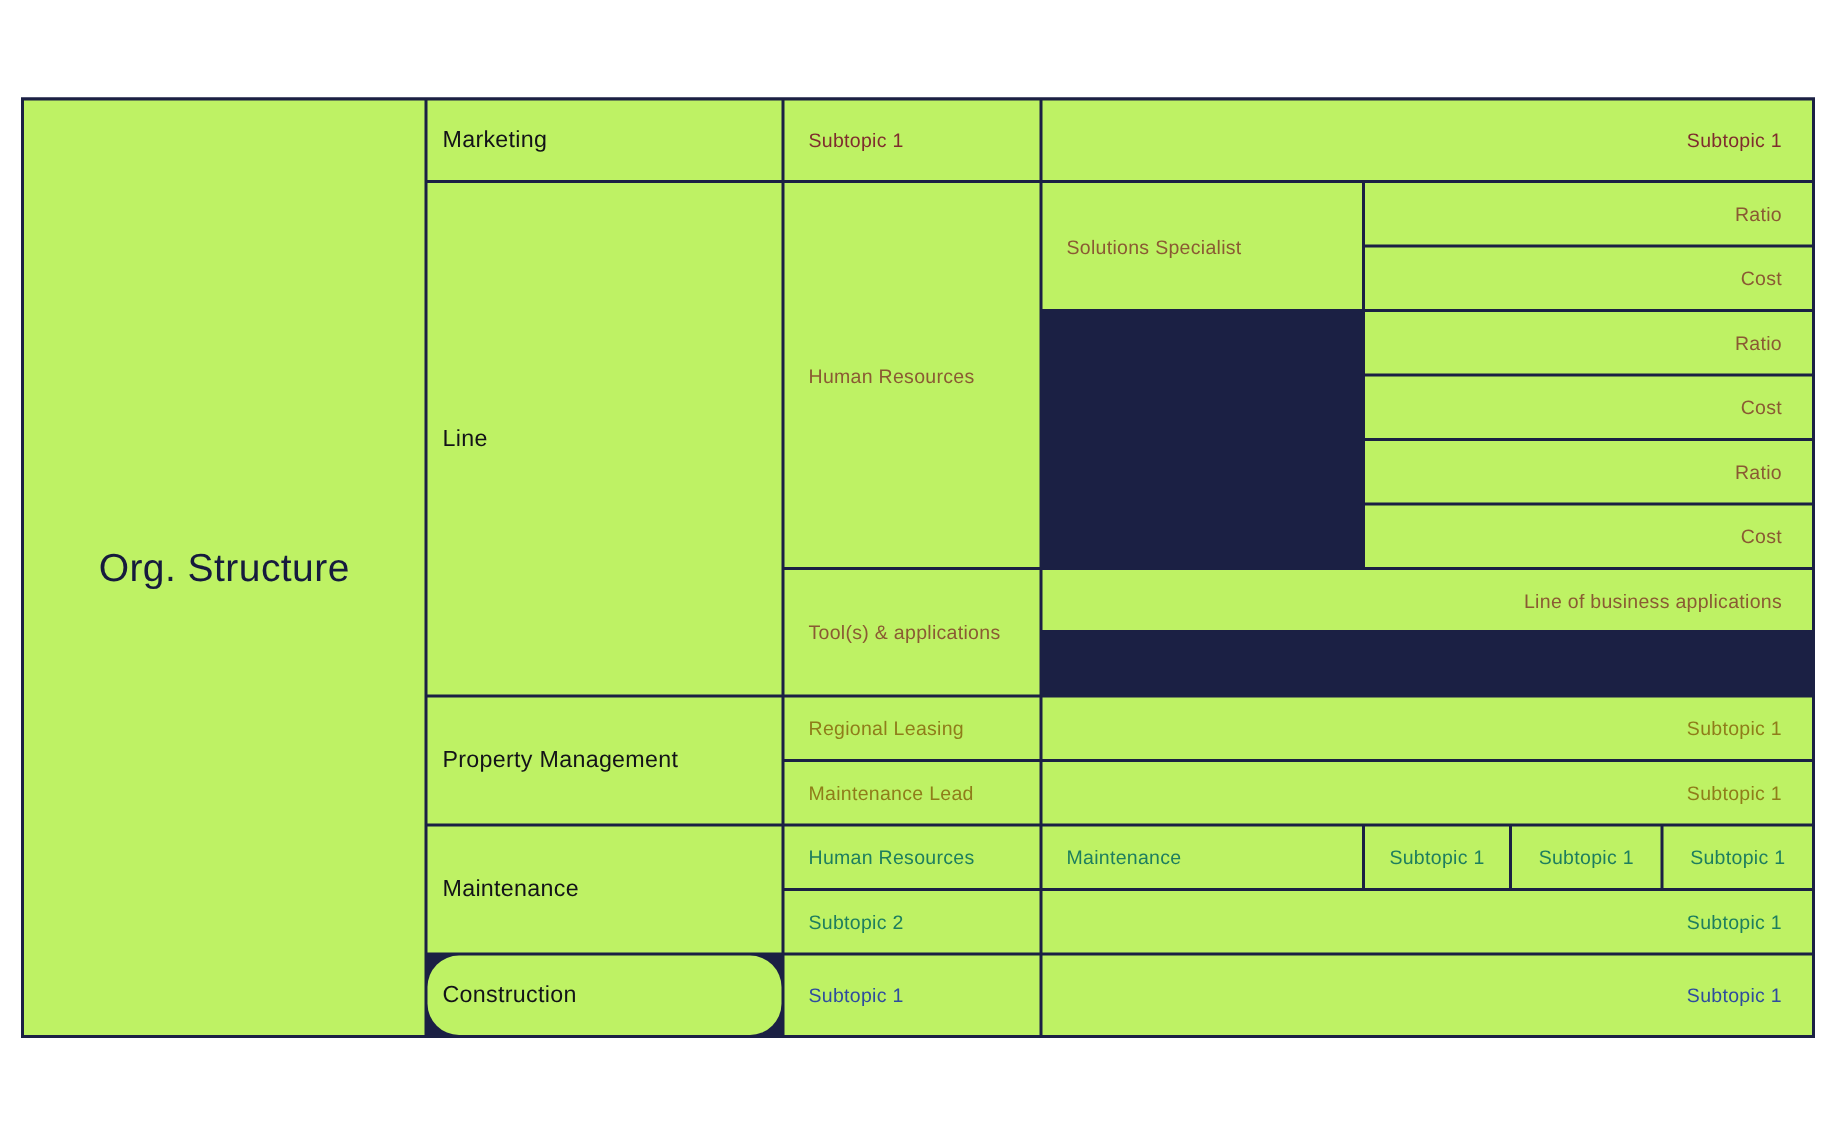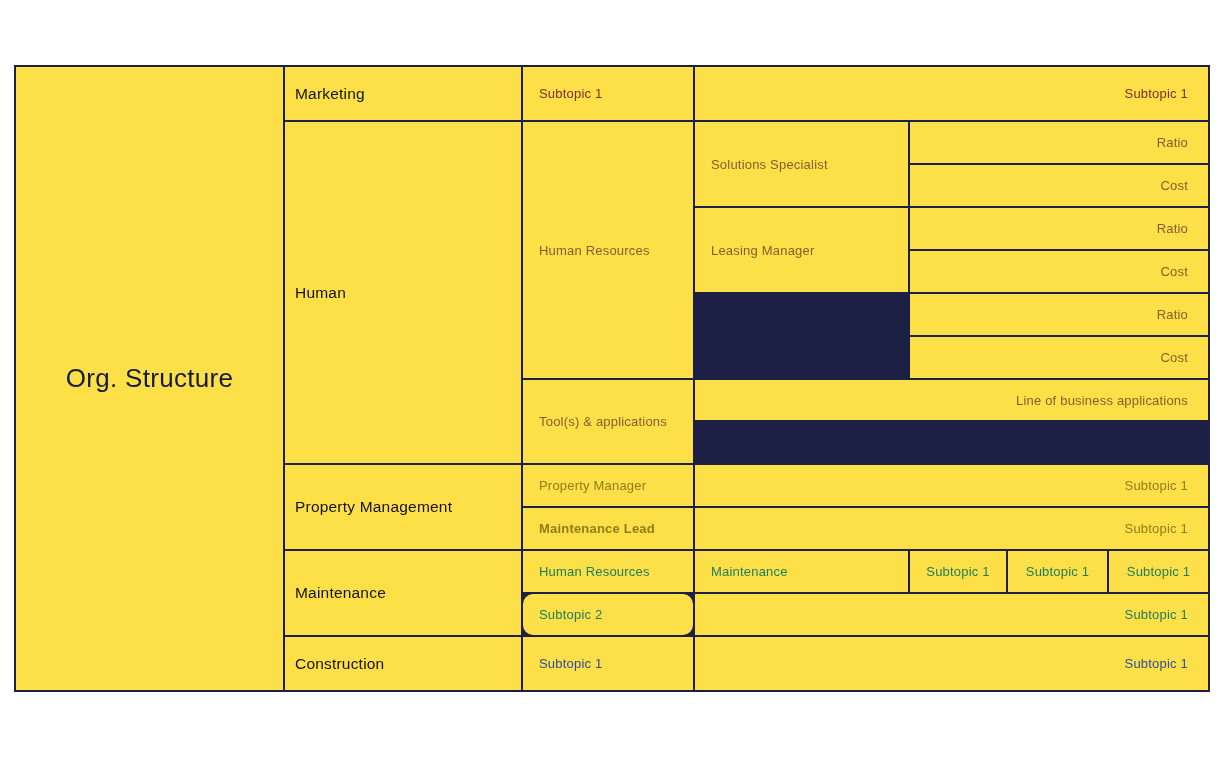--- a/index.html
+++ b/index.html
@@ -25,21 +25,21 @@
     height: 627px;
     box-sizing: border-box;
     background: #1b2044;
     border: 2px solid #1b2044;
     display: grid;
     grid-template-columns: 267px 236px 170px 213px 96px 99px 99px;
     grid-template-rows: 53px 41px 41px 41px 41px 41px 41px 40px 41px 41px 41px 41px 41px 53px;
     gap: 2px;
   }
   .cell {
-    background: #fde047;
+    background: #bef264;
     display: flex;
     align-items: center;
     font-size: 13px;
     letter-spacing: 0.2px;
     color: #222222;
     overflow: hidden;
     white-space: nowrap;
     box-sizing: border-box;
   }
   .cell-left   { justify-content: flex-start; padding-left: 16px; }
@@ -65,50 +65,49 @@
 
 <div class="canvas">
   <div class="org-table">
 
     <div class="cell title-cell" style="grid-area: 1 / 1 / 15 / 2; color: rgb(22, 27, 61);">Org. Structure</div>
 
     <div class="cell branch-label" style="grid-area: 1 / 2 / 2 / 3; color: rgb(19, 19, 24);">Marketing</div>
     <div class="cell cell-left" style="grid-area: 1 / 3 / 2 / 4; color: rgb(127, 44, 46);">Subtopic 1</div>
     <div class="cell cell-right" style="grid-area: 1 / 4 / 2 / 8; color: rgb(127, 44, 46);">Subtopic 1</div>
 
-    <div class="cell branch-label" style="grid-area: 2 / 2 / 10 / 3; color: rgb(19, 19, 24);">Human</div>
+    <div class="cell branch-label" style="grid-area: 2 / 2 / 10 / 3; color: rgb(19, 19, 24);">Line</div>
     <div class="cell cell-left" style="grid-area: 2 / 3 / 8 / 4; color: rgb(138, 90, 51);">Human Resources</div>
 
     <div class="cell cell-left" style="grid-area: 2 / 4 / 4 / 5; color: rgb(138, 90, 51); text-align: center;">Solutions Specialist</div>
     <div class="cell cell-right" style="grid-area: 2 / 5 / 3 / 8; color: rgb(138, 90, 51);">Ratio</div>
     <div class="cell cell-right" style="grid-area: 3 / 5 / 4 / 8; color: rgb(138, 90, 51);">Cost</div>
 
-    <div class="cell cell-left" style="grid-area: 4 / 4 / 6 / 5; color: rgb(138, 90, 51);">Leasing Manager</div>
     <div class="cell cell-right" style="grid-area: 4 / 5 / 5 / 8; color: rgb(138, 90, 51);">Ratio</div>
     <div class="cell cell-right" style="grid-area: 5 / 5 / 6 / 8; color: rgb(138, 90, 51);">Cost</div>
 
     <div class="cell cell-right" style="grid-area: 6 / 5 / 7 / 8; color: rgb(138, 90, 51);">Ratio</div>
     <div class="cell cell-right" style="grid-area: 7 / 5 / 8 / 8; color: rgb(138, 90, 51);">Cost</div>
 
     <div class="cell cell-left" style="grid-area: 8 / 3 / 10 / 4; color: rgb(138, 90, 51);">Tool(s) &amp; applications</div>
     <div class="cell cell-right" style="grid-area: 8 / 4 / 9 / 8; color: rgb(138, 90, 51);">Line of business applications</div>
 
     <div class="cell branch-label" style="grid-area: 10 / 2 / 12 / 3; color: rgb(19, 19, 24); text-align: center;">Property Management</div>
-    <div class="cell cell-left" style="grid-area: 10 / 3 / 11 / 4; color: rgb(143, 125, 26);">Property Manager</div>
+    <div class="cell cell-left" style="grid-area: 10 / 3 / 11 / 4; color: rgb(143, 125, 26);">Regional Leasing</div>
     <div class="cell cell-right" style="grid-area: 10 / 4 / 11 / 8; color: rgb(143, 125, 26);">Subtopic 1</div>
-    <div class="cell cell-left" style="grid-area: 11 / 3 / 12 / 4; color: rgb(143, 125, 26); font-weight: bold;">Maintenance Lead</div>
+    <div class="cell cell-left" style="grid-area: 11 / 3 / 12 / 4; color: rgb(143, 125, 26);">Maintenance Lead</div>
     <div class="cell cell-right" style="grid-area: 11 / 4 / 12 / 8; color: rgb(143, 125, 26);">Subtopic 1</div>
 
     <div class="cell branch-label" style="grid-area: 12 / 2 / 14 / 3; color: rgb(19, 19, 24);">Maintenance</div>
     <div class="cell cell-left" style="grid-area: 12 / 3 / 13 / 4; color: rgb(30, 126, 94);">Human Resources</div>
     <div class="cell cell-left" style="grid-area: 12 / 4 / 13 / 5; color: rgb(30, 126, 94);">Maintenance</div>
     <div class="cell cell-center" style="grid-area: 12 / 5 / 13 / 6; color: rgb(30, 126, 94);">Subtopic 1</div>
     <div class="cell cell-center" style="grid-area: 12 / 6 / 13 / 7; color: rgb(30, 126, 94);">Subtopic 1</div>
     <div class="cell cell-center" style="grid-area: 12 / 7 / 13 / 8; color: rgb(30, 126, 94);">Subtopic 1</div>
-    <div class="cell cell-left" style="grid-area: 13 / 3 / 14 / 4; color: rgb(30, 126, 94); border-radius: 10px;">Subtopic 2</div>
+    <div class="cell cell-left" style="grid-area: 13 / 3 / 14 / 4; color: rgb(30, 126, 94);">Subtopic 2</div>
     <div class="cell cell-right" style="grid-area: 13 / 4 / 14 / 8; color: rgb(30, 126, 94);">Subtopic 1</div>
 
-    <div class="cell branch-label" style="grid-area: 14 / 2 / 15 / 3; color: rgb(19, 19, 24);">Construction</div>
+    <div class="cell branch-label" style="grid-area: 14 / 2 / 15 / 3; color: rgb(19, 19, 24); border-radius: 21px;">Construction</div>
     <div class="cell cell-left" style="grid-area: 14 / 3 / 15 / 4; color: rgb(46, 76, 158);">Subtopic 1</div>
     <div class="cell cell-right" style="grid-area: 14 / 4 / 15 / 8; color: rgb(46, 76, 158);">Subtopic 1</div>
 
   </div>
 </div>
 
 </body></html>

